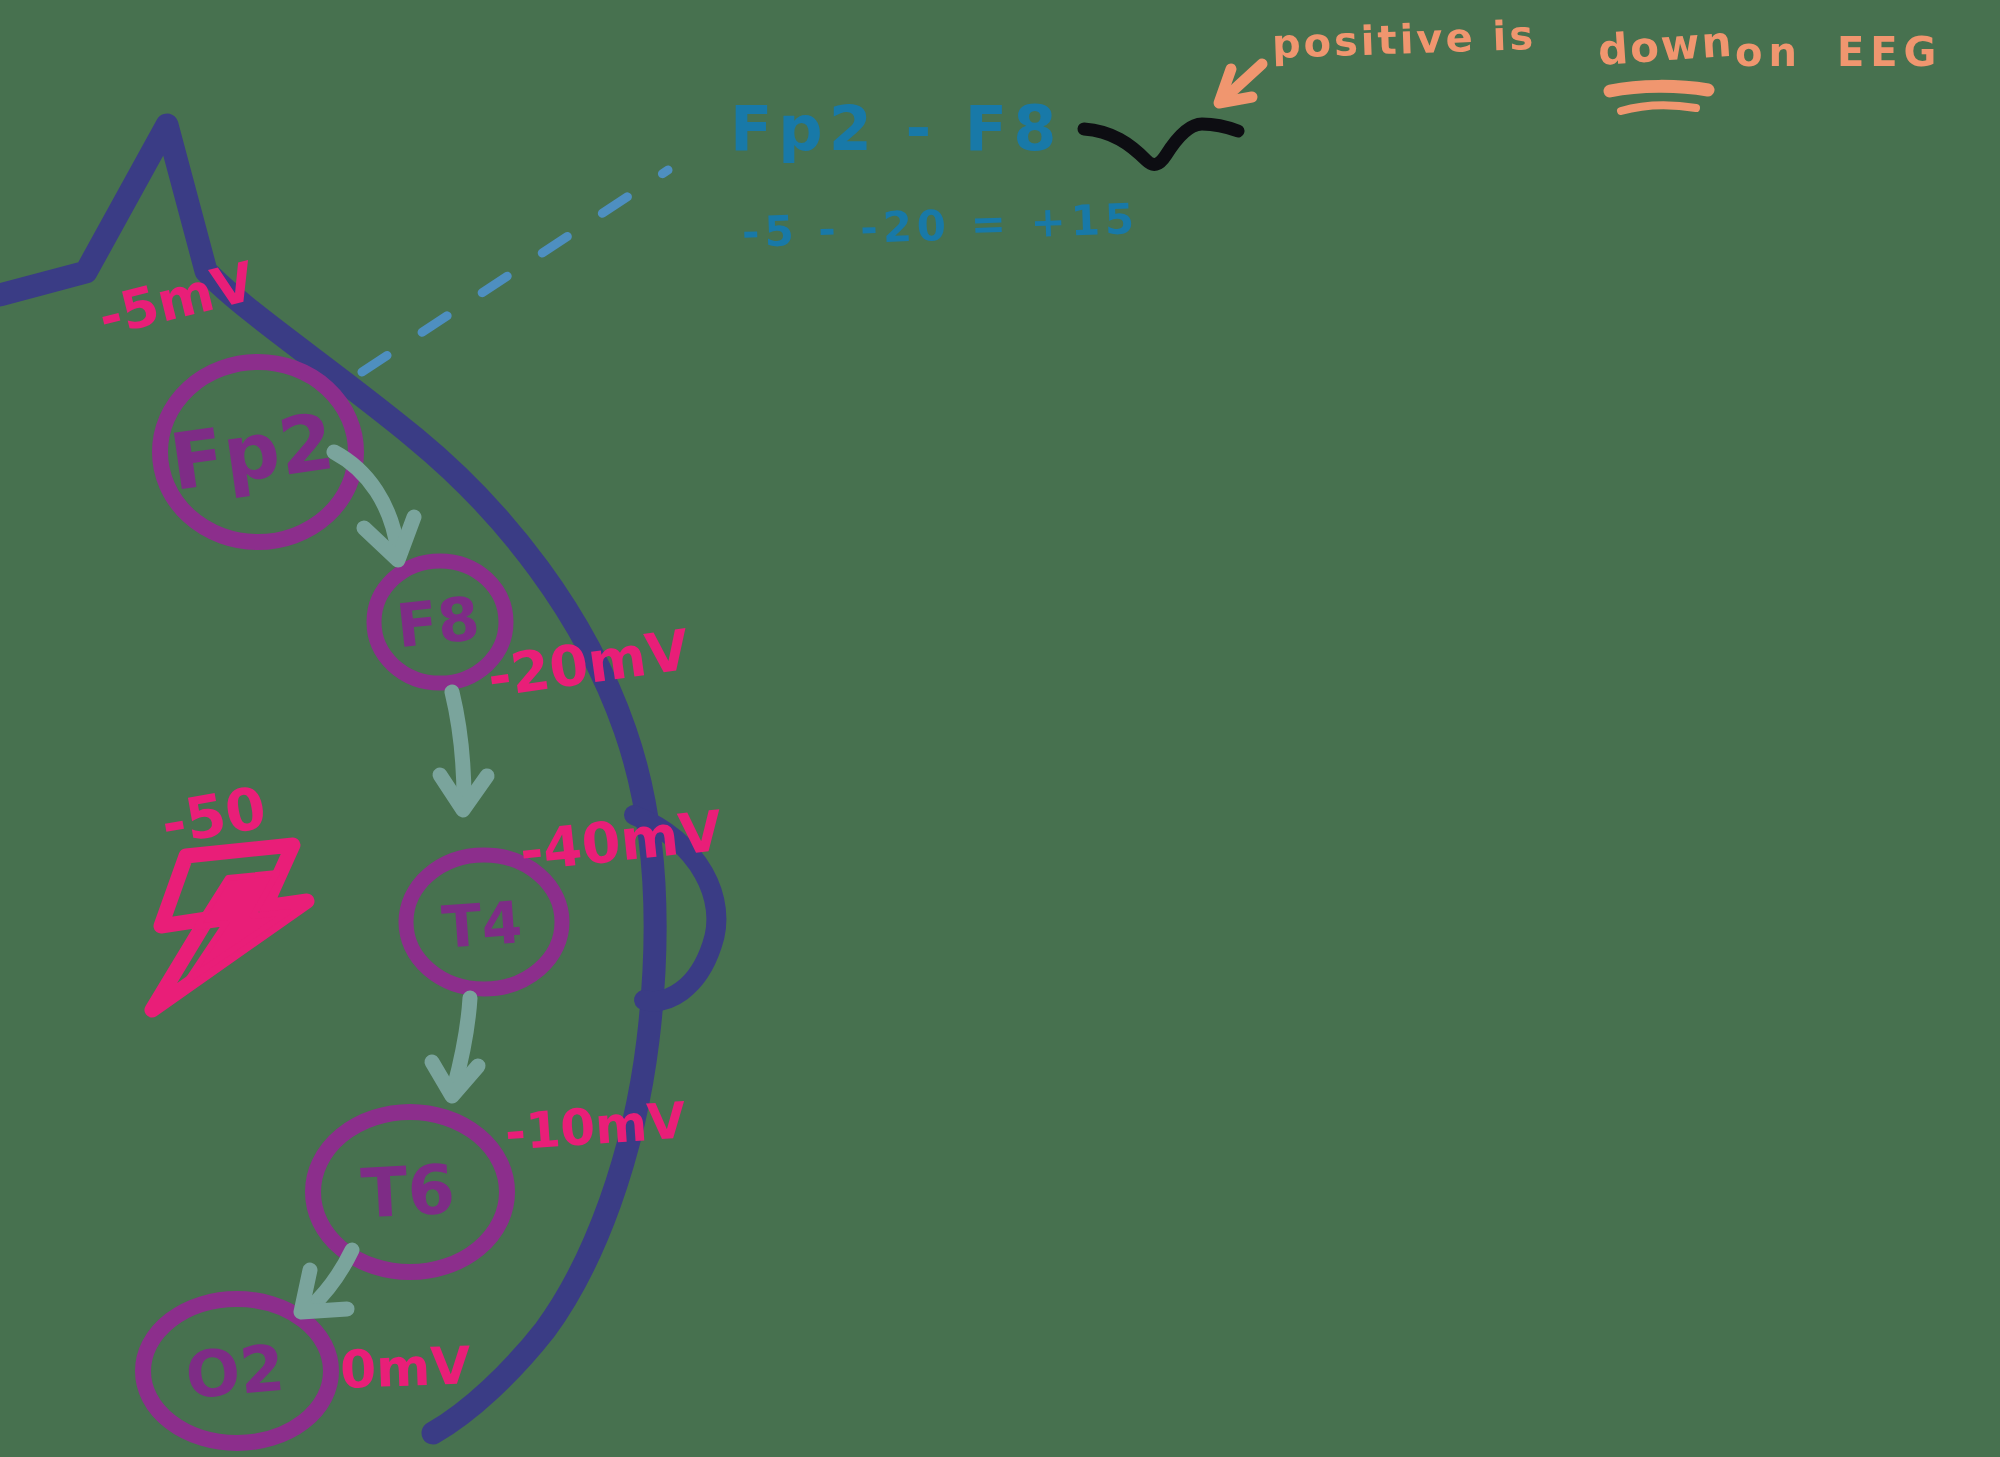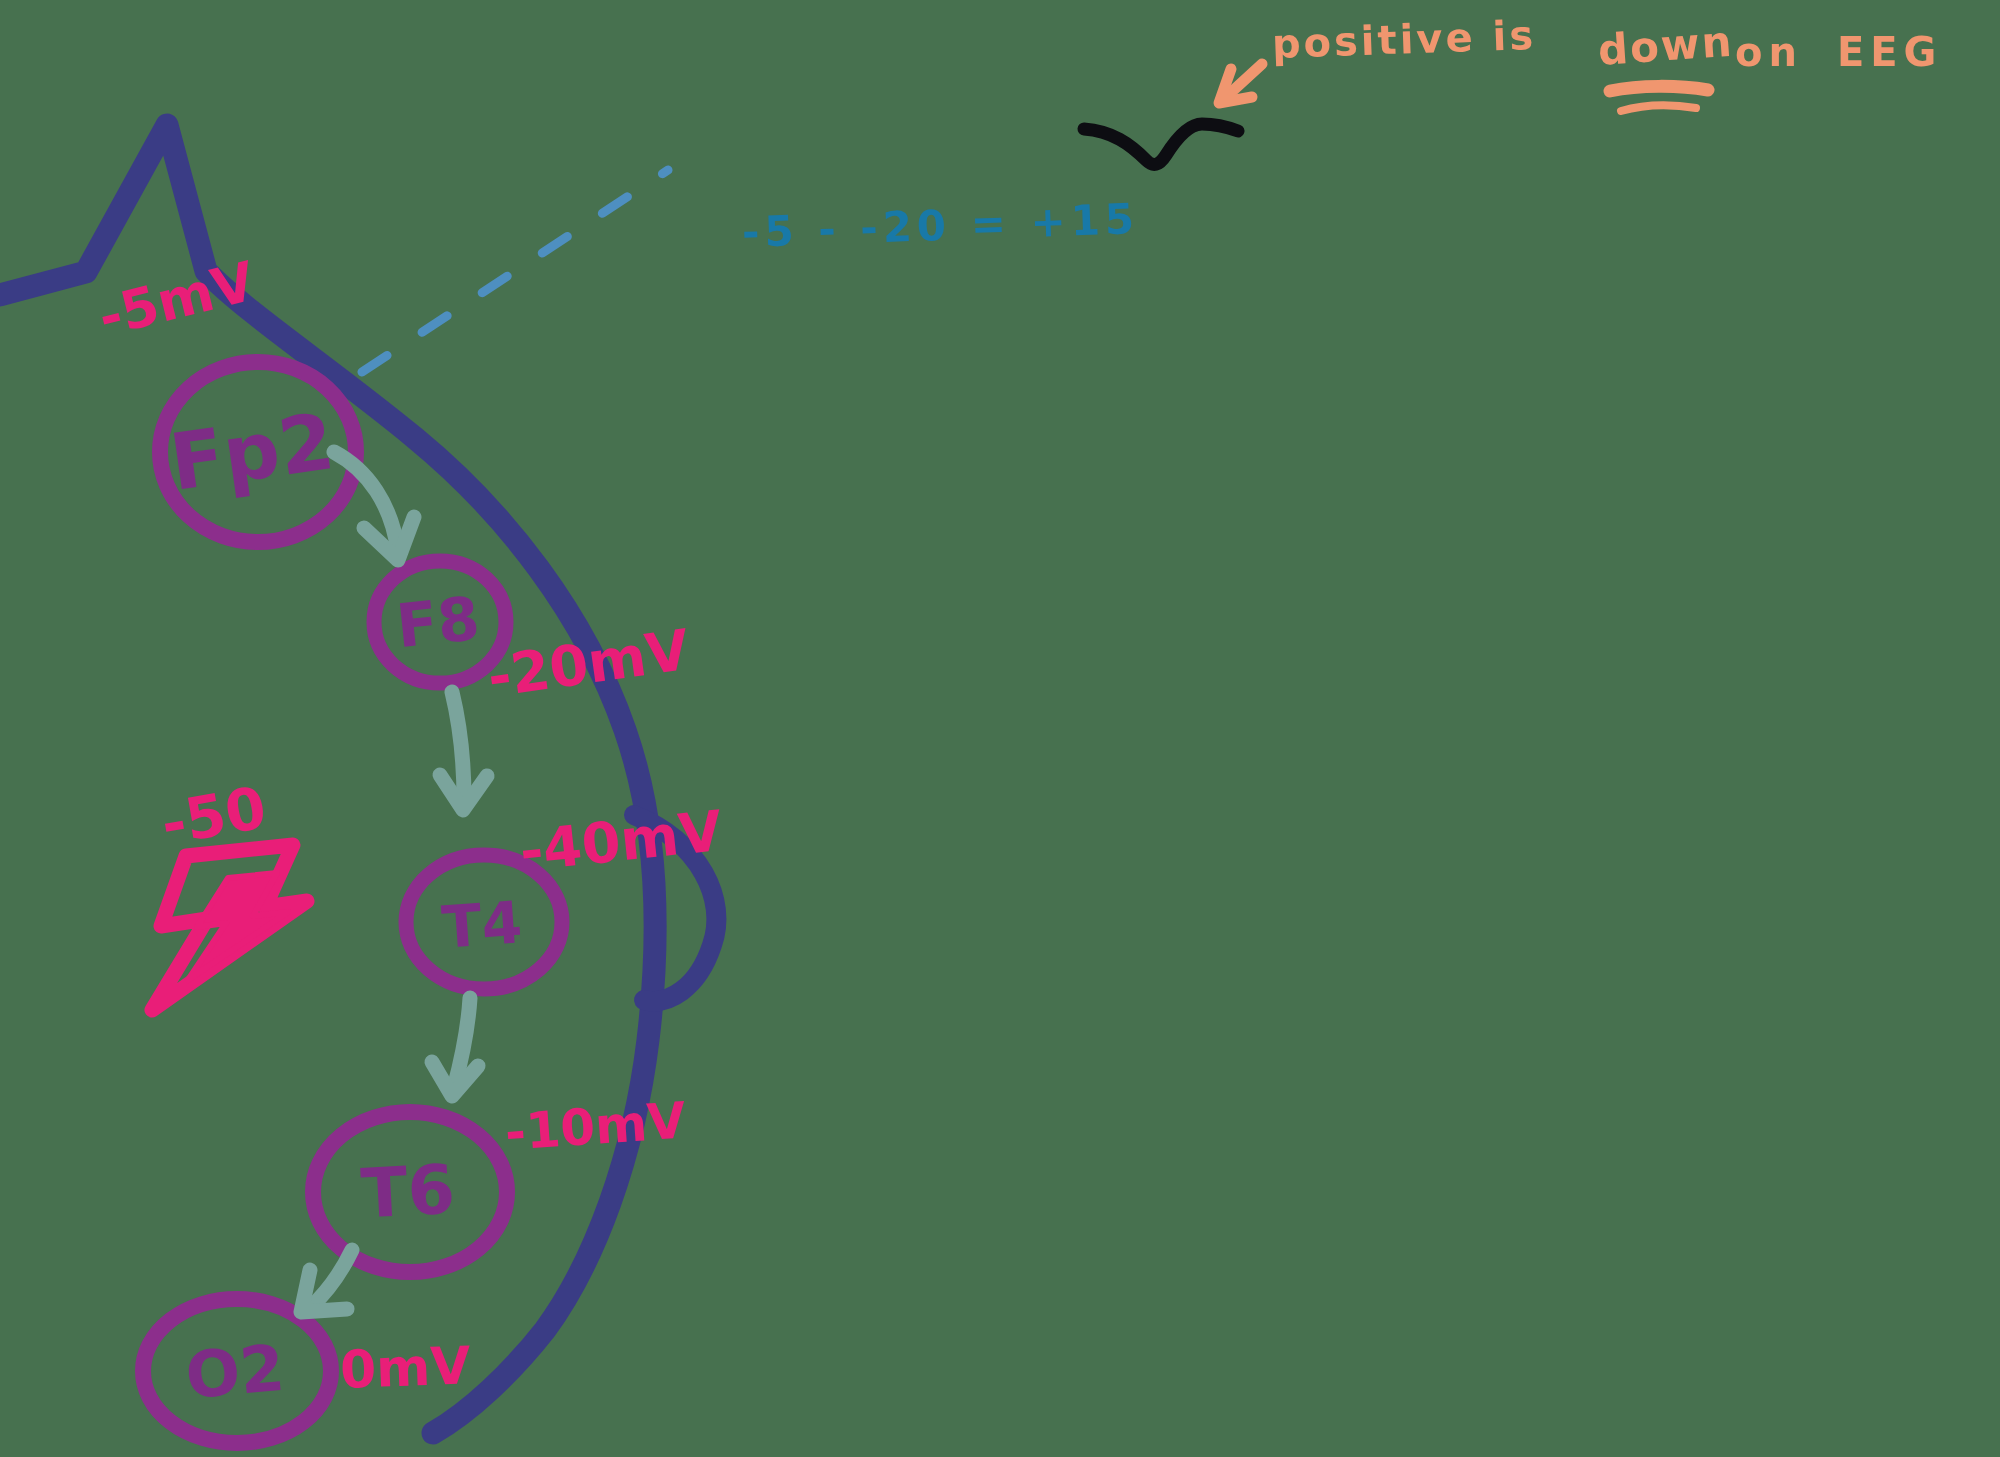--- a/index.html
+++ b/index.html
@@ -93,19 +93,20 @@
   <div class="hand electrode-label" style="left:235px; top:1372px; font-size:64px; transform:translate(-50%,-50%) rotate(-5deg);">O2</div>
 
   <div class="hand voltage" style="left:100px; top:292px; font-size:54px; transform:rotate(-14deg); transform-origin:left center;">-5mV</div>
   <div class="hand voltage" style="left:488px; top:650px; font-size:56px; transform:rotate(-8deg); transform-origin:left center;">-20mV</div>
   <div class="hand voltage" style="left:520px; top:824px; font-size:56px; transform:rotate(-6deg); transform-origin:left center;">-40mV</div>
   <div class="hand voltage" style="left:505px; top:1108px; font-size:50px; transform:rotate(-4deg); transform-origin:left center;">-10mV</div>
   <div class="hand voltage" style="left:340px; top:1344px; font-size:52px; transform:rotate(-2deg); transform-origin:left center;">0mV</div>
 
   <div class="hand voltage" style="left:162px; top:796px; font-size:58px; transform:rotate(-10deg); transform-origin:left center;">-50</div>
 
+  <div class="hand blue-note" style="left:730px; top:98px; font-size:62px; letter-spacing:6px;">Fp2 - F8</div>
   <div class="hand blue-note" style="left:742px; top:212px; font-size:42px; letter-spacing:5px; transform:rotate(-2deg); transform-origin:left center;">-5 - -20 = +15</div>
 
   <div class="hand orange-note" style="left:1272px; top:24px; font-size:40px; letter-spacing:3px; transform:rotate(-2deg); transform-origin:left center;">positive is</div>
   <div class="hand orange-note" style="left:1598px; top:30px; font-size:42px; letter-spacing:2px; transform:rotate(-4deg); transform-origin:left center;">down</div>
   <div class="hand orange-note" style="left:1735px; top:32px; font-size:40px; letter-spacing:6px; word-spacing:14px;">on EEG</div>
 
 </div>
 
 </body></html>

